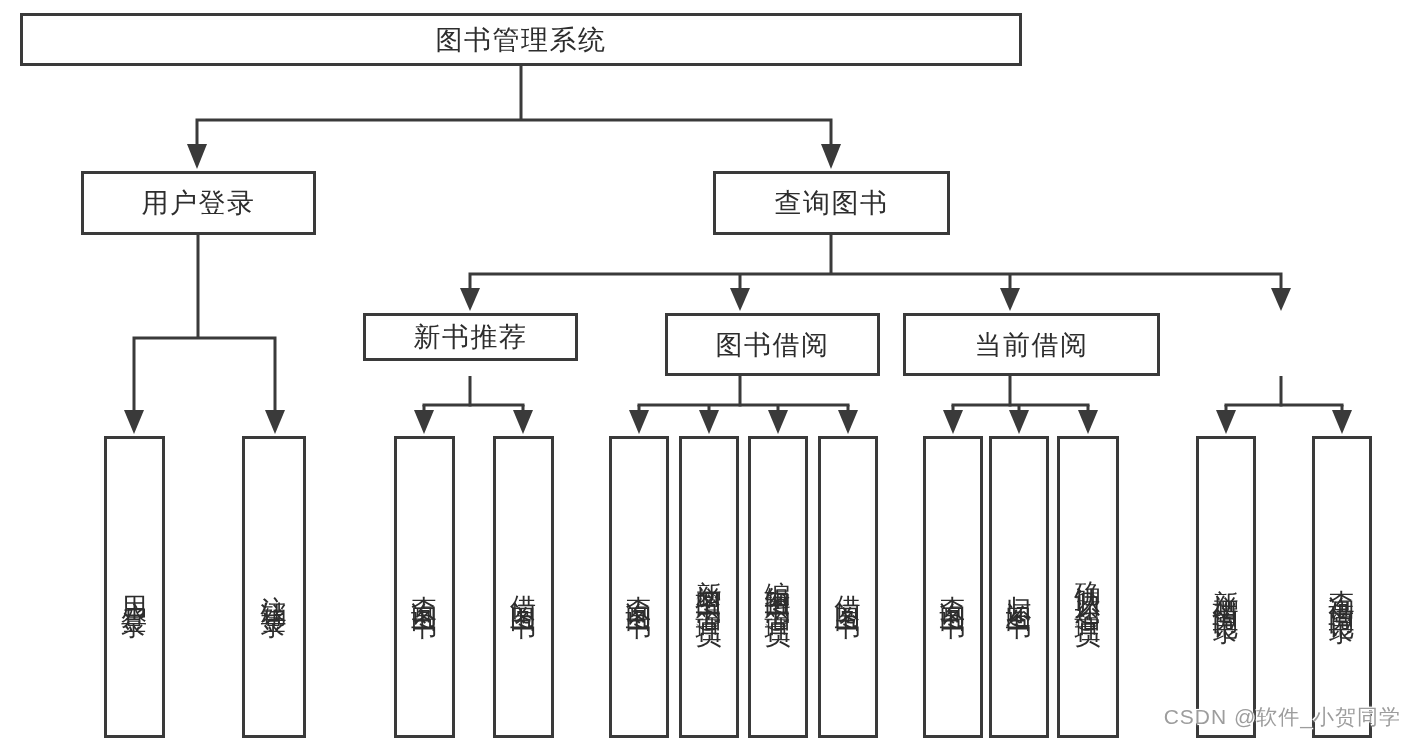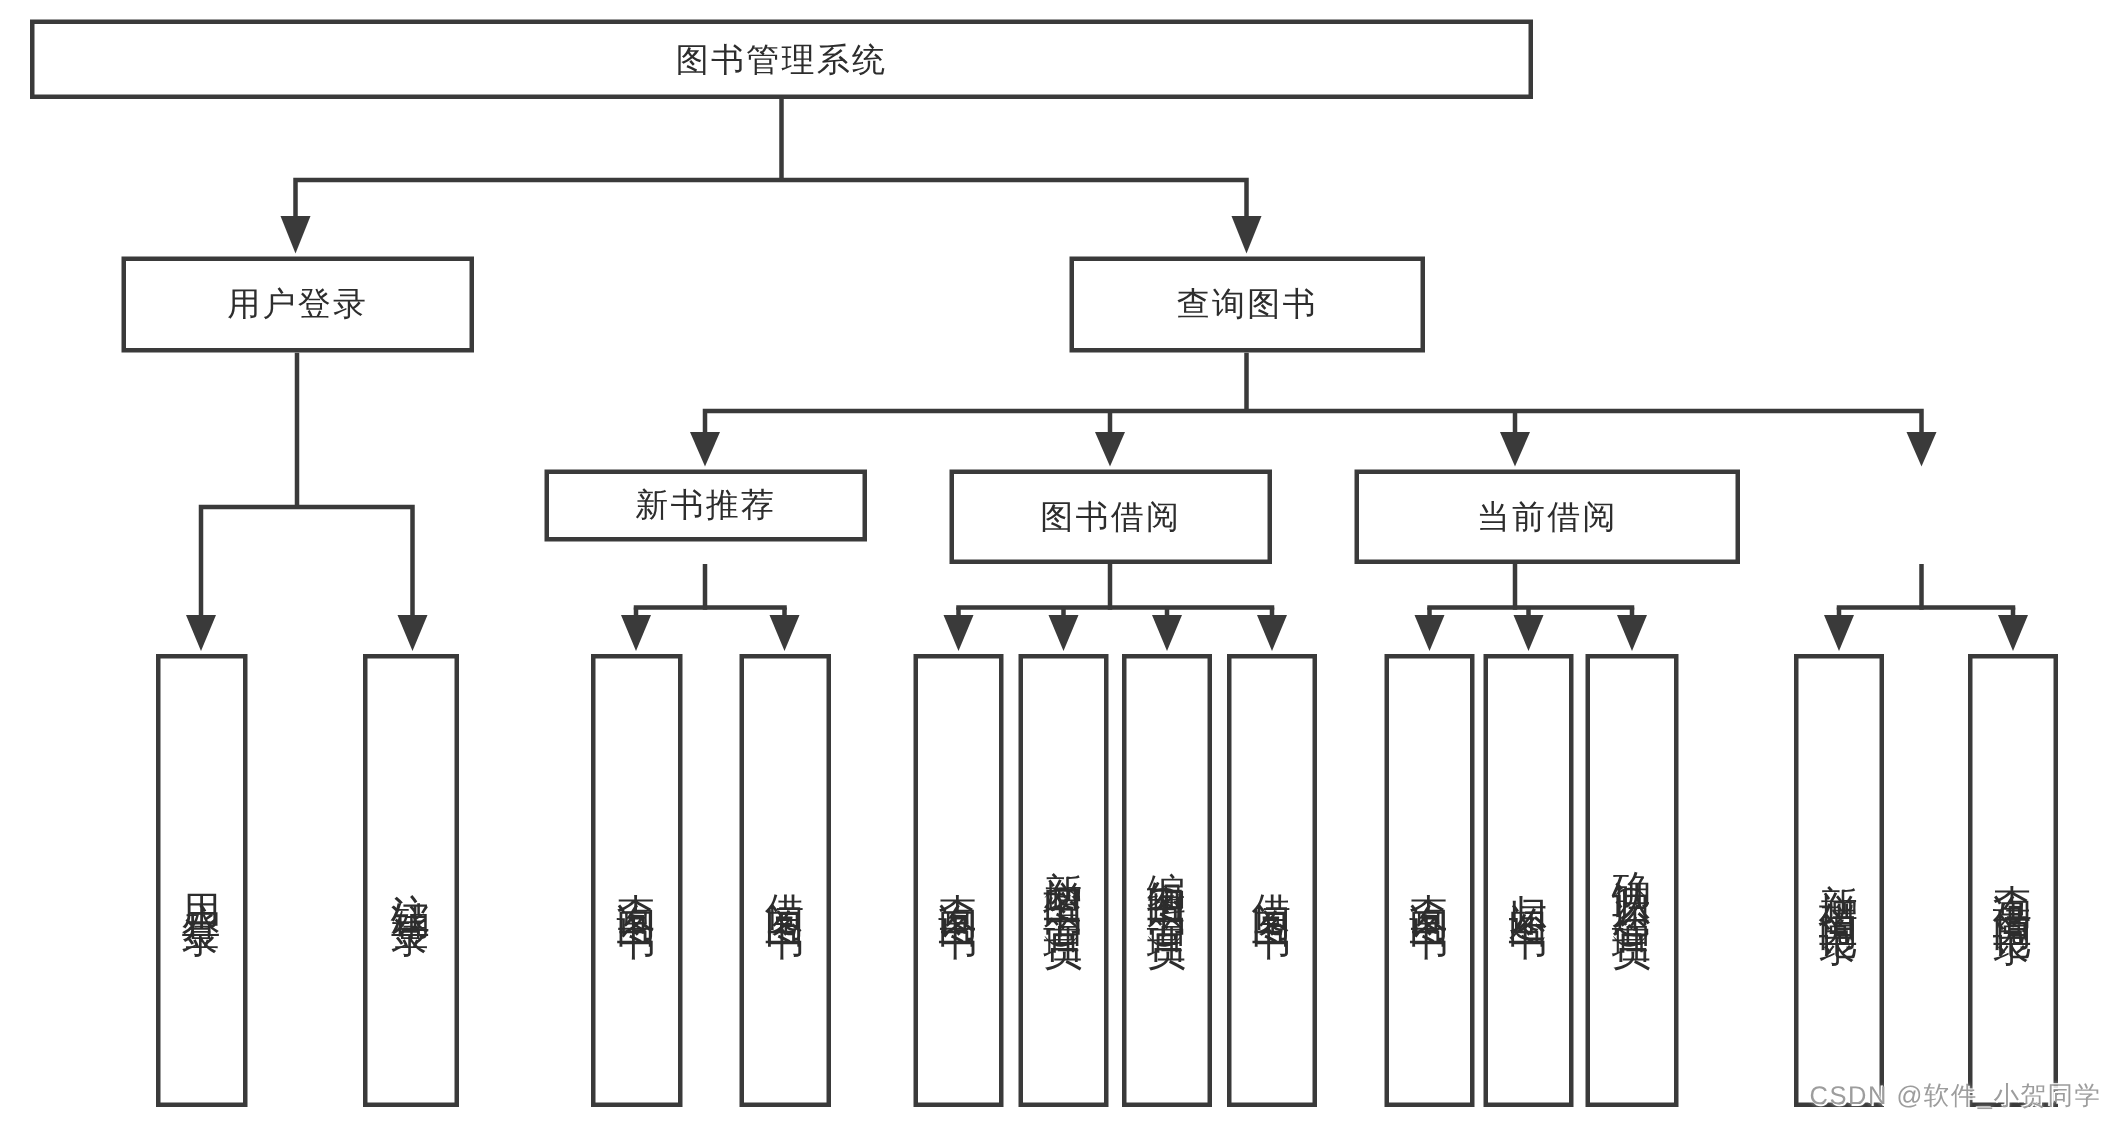--- a/index.html
+++ b/index.html
@@ -16,37 +16,37 @@
     box-sizing:border-box;
     border:3px solid #3a3a3a;
     background:#ffffff;
     color:#2d2d2d;
     display:flex;
     align-items:center;
     justify-content:center;
     z-index:1;
   }
   .box.h span{
-    font-size:22px;
+    font-size:27px;
     letter-spacing:1.5px;
     white-space:nowrap;
   }
   .box.v span{
     writing-mode:vertical-rl;
     text-orientation:mixed;
     font-size:26px;
     letter-spacing:6px;
     line-height:1.0;
   }
   #watermark{
     position:absolute;
     right:4px;
-    bottom:5px;
+    bottom:16px;
     z-index:2;
-    font-size:17px;
+    font-size:21px;
     color:#9d9d9d;
     text-shadow:0 0 3px #ffffff, 1px 1px 0 #ffffff, -1px -1px 0 #ffffff;
     letter-spacing:1px;
     white-space:nowrap;
   }
 </style>
 </head>
 <body>
 
 <div id="stage">
@@ -103,21 +103,21 @@
   <div class="box h" style="left:81px;top:171px;width:235px;height:64px">
     <span>用户登录</span>
   </div>
   <div class="box h" style="left:713px;top:171px;width:237px;height:64px">
     <span>查询图书</span>
   </div>
 
   <div class="box h" style="left:363px;top:313px;width:215px;height:48px">
     <span>新书推荐</span>
   </div>
-  <div class="box h" style="left:633px;top:313px;width:215px;height:63px">
+  <div class="box h" style="left:665px;top:313px;width:215px;height:63px">
     <span>图书借阅</span>
   </div>
   <div class="box h" style="left:903px;top:313px;width:257px;height:63px">
     <span>当前借阅</span>
   </div>
 
   <div class="box v" style="left:104px;top:436px;width:61px;height:302px">
     <span>用户登录</span>
   </div>
   <div class="box v" style="left:242px;top:436px;width:64px;height:302px">

